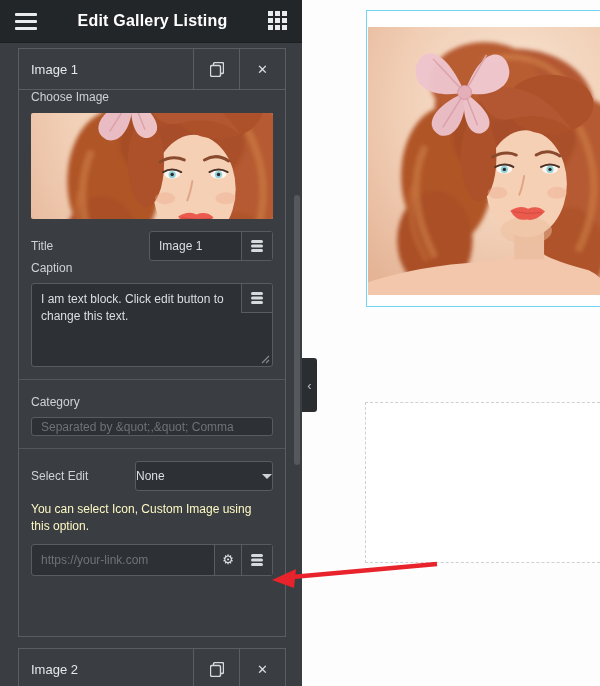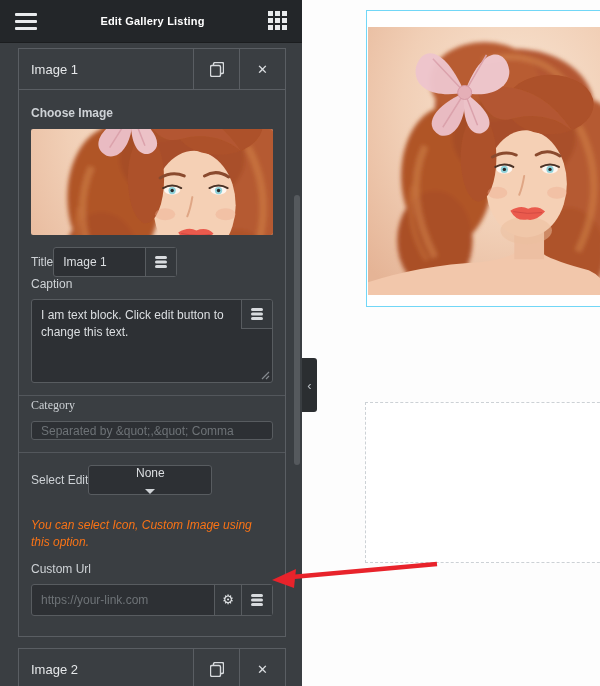--- a/index.html
+++ b/index.html
@@ -6,55 +6,55 @@
   body{
     width:600px;height:686px;position:relative;overflow:hidden;
     font-family:"Liberation Sans", sans-serif;background:#fdfdfd;
     -webkit-font-smoothing:antialiased;
   }
   
   .panel{position:absolute;left:0;top:0;width:302px;height:686px;background:#3a3e42;}
   .panel-header{height:42px;background:#232629;display:flex;align-items:center;border-bottom:1px solid #1b1d1f;}
   .hamburger{width:22px;margin-left:15px;display:flex;flex-direction:column;gap:4px;cursor:pointer;}
   .hamburger span{display:block;height:3px;background:#e9ebed;border-radius:1px;}
-  .panel-title{flex:1;text-align:center;color:#ffffff;font-size:11px;font-weight:700;letter-spacing:.2px;}
+  .panel-title{flex:1;text-align:center;color:#ffffff;font-size:16px;font-weight:700;letter-spacing:.2px;}
   .apps-grid{width:20px;height:20px;margin-right:14px;display:grid;grid-template-columns:repeat(3,5px);grid-template-rows:repeat(3,5px);gap:2px;cursor:pointer;}
   .apps-grid i{background:#e9ebed;display:block;}
   
   .repeater{position:absolute;left:18px;width:268px;background:#3a3e42;border:1px solid #5a5e63;box-sizing:border-box;}
   .rep-1{top:48px;height:589px;}
   .rep-2{top:648px;height:60px;border-bottom:none;}
   .rep-header{height:40px;display:flex;align-items:stretch;border-bottom:1px solid #5a5e63;}
   .rep-2 .rep-header{border-bottom:none;}
   .rep-title{flex:1;display:flex;align-items:center;padding-left:12px;color:#e6e8ea;font-size:13px;}
   .rep-btn{width:45px;border-left:1px solid #5a5e63;display:flex;align-items:center;justify-content:center;cursor:pointer;color:#dcdfe2;}
   .close-glyph{font-size:13px;color:#dcdfe2;}
   .rep-body{padding:0 12px;}
   .ctrl-label{font-size:12px;color:#ced2d6;display:block;}
-  .lbl-choose{margin-top:16px;font-weight:bold;}
+  .lbl-choose{}
   .thumb-svg{display:block;width:100%;height:106px;margin-top:9px;border-radius:2px;}
-  .row{display:flex;align-items:center;justify-content:flex-start;}
+  .row{display:flex;align-items:center;justify-content:space-between;}
   .row-title{margin-top:12px;}
   .row-select{margin-top:12px;}
   .field{background:#2d3034;border:1px solid #585c60;border-radius:3px;box-sizing:border-box;color:#dcdfe2;font-size:12px;font-family:"Liberation Sans",sans-serif;}
   .mini{width:124px;height:30px;display:flex;align-items:stretch;}
   .mini input{flex:1;min-width:0;background:transparent;border:none;outline:none;color:#dcdfe2;font-size:12px;padding:0 9px;font-family:"Liberation Sans",sans-serif;}
   .dyn-btn{width:30px;border-left:1px solid #585c60;background:#34383c;display:flex;align-items:center;justify-content:center;cursor:pointer;}
   .lbl-caption{}
   .caption-wrap{position:relative;margin-top:8px;}
   .caption-wrap textarea{width:100%;height:84px;resize:none;outline:none;padding:7px 34px 7px 9px;line-height:1.45;display:block;}
   .caption-dyn{position:absolute;top:1px;right:1px;width:30px;height:28px;border-left:1px solid #585c60;border-bottom:1px solid #585c60;background:#34383c;display:flex;align-items:center;justify-content:center;border-radius:0 3px 0 0;cursor:pointer;}
   .resize-grip{position:absolute;right:3px;bottom:3px;width:9px;height:9px;opacity:.8;}
   .sep{border:0;border-top:1px solid #53575c;margin:12px -12px 0 -12px;}
-  .lbl-category{margin-top:2px;font-family:Liberation Serif, serif;}
+  .lbl-category{margin-top:15px;}
   .input-full{width:100%;height:19px;margin-top:8px;padding:0 9px;outline:none;}
   .input-full::placeholder,.url-text::placeholder{color:#6e7377;opacity:1;}
-  .select-box{width:124px;height:30px;display:flex;align-items:center;justify-content:space-between;padding:0 20px;cursor:pointer;flex-direction:column;}
+  .select-box{width:138px;height:30px;display:flex;align-items:center;justify-content:space-between;padding:0 0;cursor:pointer;}
   .caret{width:0;height:0;border-left:5px solid transparent;border-right:5px solid transparent;border-top:5px solid #cfd3d7;}
-  .note{margin-top:22px;font-size:12px;font-style:italic;color:#f97316;line-height:1.45;}
+  .note{margin-top:10px;font-size:12px;color:#fef9c3;line-height:1.45;}
   .lbl-url{margin-top:10px;}
   .url-row{margin-top:8px;height:32px;display:flex;align-items:stretch;}
   .url-text{flex:1;min-width:0;background:transparent;border:none;outline:none;color:#dcdfe2;font-size:12px;padding:0 9px;font-family:"Liberation Sans",sans-serif;}
   .gear-btn{width:26px;border-left:1px solid #585c60;display:flex;align-items:center;justify-content:center;color:#e3e6e8;font-size:13px;cursor:pointer;background:#34383c;}
   .url-dyn{width:30px;}
   
   .scroll-thumb{position:absolute;left:294px;top:195px;width:6px;height:270px;background:#55595d;border-radius:3px;cursor:grab;}
   .collapse-tab{position:absolute;left:302px;top:358px;width:15px;height:54px;background:#2b2e31;border-radius:0 3px 3px 0;display:flex;align-items:center;justify-content:center;color:#b7bcc1;font-size:13px;cursor:pointer;z-index:3;}
   
   .canvas{position:absolute;left:302px;top:0;width:298px;height:686px;background:#fdfdfd;}
@@ -222,21 +222,20 @@
       <div class="row row-select">
         <span class="ctrl-label">Select Edit</span>
         <div class="field select-box">
           <span>None</span>
           <span class="caret"></span>
         </div>
       </div>
 
       <div class="note">You can select Icon, Custom Image using this option.</div>
 
-      <span class="ctrl-label lbl-url">Custom Url</span>
       <div class="field url-row">
         <input type="text" class="url-text" placeholder="https://your-link.com" style="">
         <div class="gear-btn">
           <span>⚙</span>
         </div>
         <div class="dyn-btn url-dyn">
           <svg width="12" height="12" viewBox="0 0 12 12">
               <use href="#dyn-icon-art"></use>
             </svg>
         </div>

